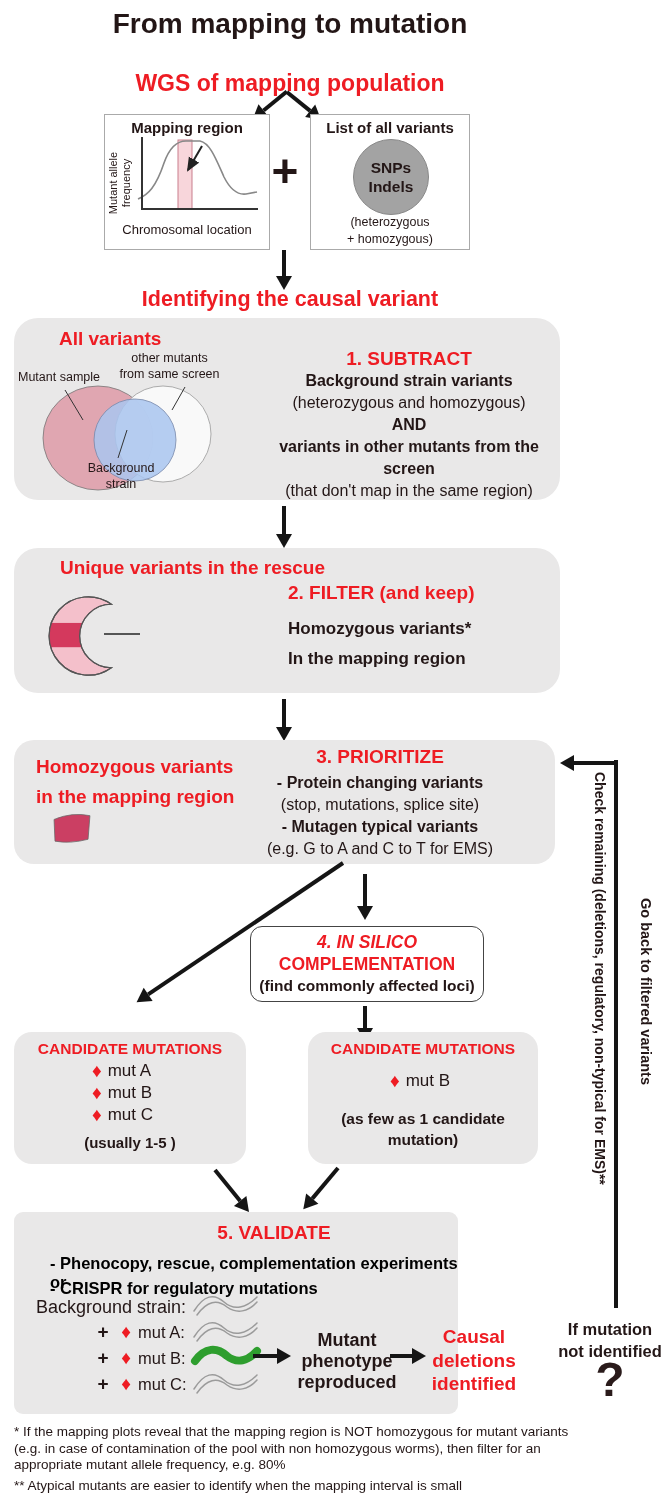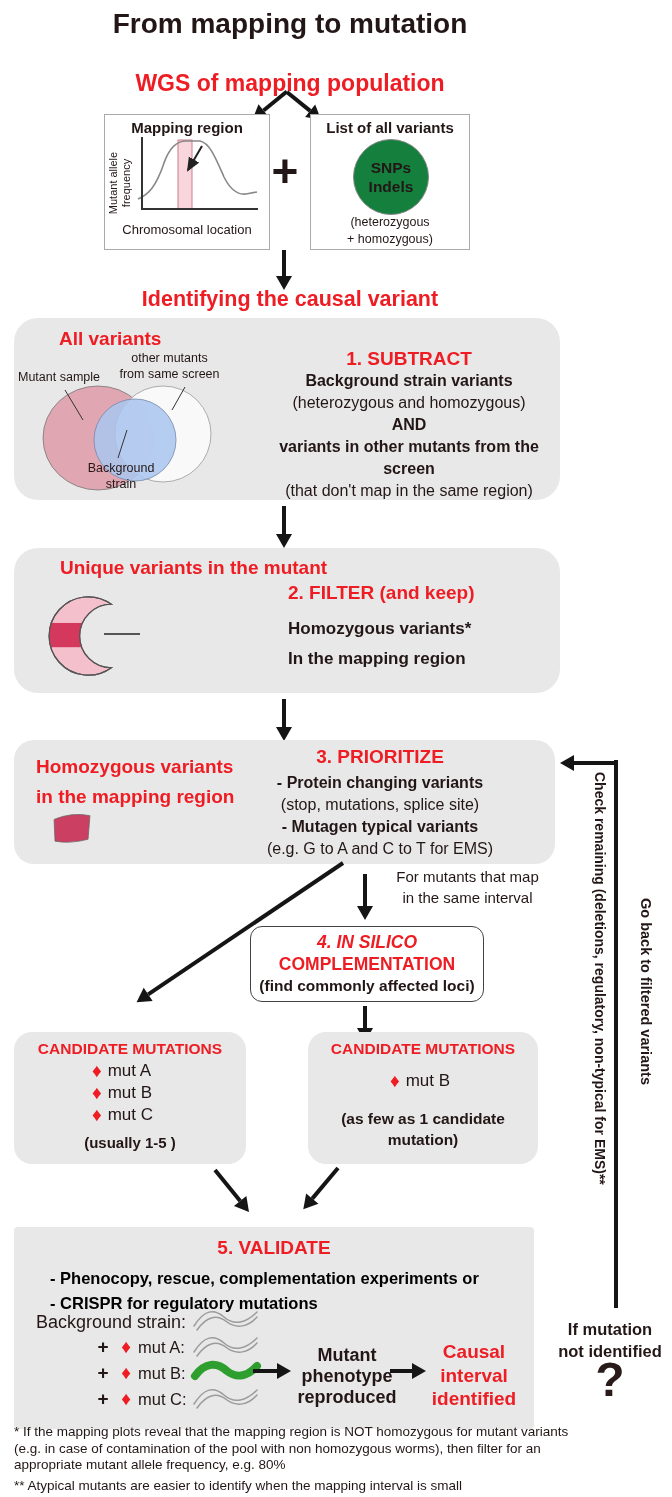--- a/index.html
+++ b/index.html
@@ -48,21 +48,21 @@
       <path d="M6,2 L6,74 L122,74" fill="none" stroke="#333" stroke-width="2"></path>
       <line x1="66" y1="11" x2="52" y2="35" stroke="#222" stroke-width="2" marker-end="url(#ah)"></line>
     </svg>
     <div class="t ctr" style="left:0;top:107px;width:164px;font-size:13px;">Chromosomal location</div>
   </div>
 
   <div class="t ctr b" style="left:258px;top:144px;width:54px;font-size:46px;">+</div>
 
   <div class="whitebox" style="left:310px;top:114px;width:158px;height:134px;">
     <div class="t ctr b" style="left:0;top:4px;width:158px;font-size:15px;">List of all variants</div>
-    <div class="t ctr" style="left:42px;top:24px;width:74px;height:74px;border-radius:50%;background:#15803d;border:1px solid #888;font-size:15.5px;font-weight:bold;line-height:19px;padding-top:0;display:flex;flex-direction:column;justify-content:center;">
+    <div class="t ctr" style="left:42px;top:24px;width:74px;height:74px;border-radius:50%;background:#a3a3a3;border:1px solid #888;font-size:15.5px;font-weight:bold;line-height:19px;padding-top:0;display:flex;flex-direction:column;justify-content:center;">
       <div>SNPs</div>
       <div>Indels</div>
     </div>
     <div class="t ctr" style="left:0;top:100px;width:158px;font-size:12.5px;">(heterozygous</div>
     <div class="t ctr" style="left:0;top:117px;width:158px;font-size:12.5px;">+ homozygous)</div>
   </div>
 
   <div class="arrow" style="left:284px;top:248px;width:26px;transform:rotate(90deg);"></div>
 
   <div class="t ctr b red" style="left:0;top:287px;width:580px;font-size:21.5px;">Identifying the causal variant</div>
@@ -92,21 +92,21 @@
       <div style="font-size:16px;line-height:22px;">(heterozygous and homozygous)</div>
       <div class="b" style="font-size:16px;line-height:22px;">AND</div>
       <div class="b" style="font-size:16px;line-height:22px;">variants in other mutants from the screen</div>
       <div style="font-size:16px;line-height:22px;">(that don't map in the same region)</div>
     </div>
   </div>
 
   <div class="arrow" style="left:284px;top:504px;width:28px;transform:rotate(90deg);"></div>
 
   <div class="graybox" style="left:14px;top:548px;width:546px;height:145px;">
-    <div class="t b red" style="left:46px;top:9px;font-size:19px;">Unique variants in the mutant</div>
+    <div class="t b red" style="left:46px;top:9px;font-size:19px;">Unique variants in the rescue</div>
     <svg class="t" style="left:32px;top:42px;" width="84" height="92" viewBox="0 0 90 90">
       <defs>
         <clipPath id="cres">
             <path d="M70,11 A42,42 0 1 0 70,79 A34,34 0 0 1 70,11 Z"></path>
           </clipPath>
       </defs>
       <path d="M70,11 A42,42 0 1 0 70,79 A34,34 0 0 1 70,11 Z" fill="#f4c0cb" stroke="#555" stroke-width="1.3"></path>
       <rect x="0" y="31" width="72" height="26" fill="#d4395d" clip-path="url(#cres)"></rect>
       <path d="M70,11 A42,42 0 1 0 70,79 A34,34 0 0 1 70,11 Z" fill="none" stroke="#555" stroke-width="1.3"></path>
     </svg>
@@ -135,24 +135,20 @@
       <div class="b" style="font-size:16px;line-height:22px;">- Mutagen typical variants</div>
       <div style="font-size:16px;line-height:22px;">(e.g. G to A and C to T for EMS)</div>
     </div>
   </div>
 
   <div class="vline" style="left:614px;top:760px;width:4px;height:548px;"></div>
   <div class="arrow" style="left:616px;top:761px;width:42px;transform:rotate(180deg);"></div>
   <div class="vtext" style="left:586px;top:772px;height:540px;width:22px;font-size:14px;">Check remaining (deletions, regulatory, non-typical for EMS)**</div>
   <div class="vtext" style="left:632px;top:898px;height:260px;width:22px;font-size:14.5px;">Go back to filtered variants</div>
 
-  <div class="t ctr" style="left:380px;top:866px;width:175px;font-size:15px;line-height:21px;">
-    <div>For mutants that map</div>
-    <div>in the same interval</div>
-  </div>
   <div class="arrow" style="left:365px;top:872px;width:32px;transform:rotate(90deg);"></div>
   <div class="arrow" style="left:343px;top:861px;width:235px;transform:rotate(146deg);"></div>
 
   <div class="t ctr" style="left:250px;top:926px;width:232px;height:74px;background:#fff;border:1.6px solid #444;border-radius:12px;">
     <div class="b red" style="font-size:17.5px;line-height:22px;margin-top:4px;font-style:italic;">4. IN SILICO</div>
     <div class="b red" style="font-size:17.5px;line-height:22px;">COMPLEMENTATION</div>
     <div class="b" style="font-size:15.5px;line-height:22px;">(find commonly affected loci)</div>
   </div>
 
   <div class="arrow" style="left:365px;top:1004px;width:22px;transform:rotate(90deg);"></div>
@@ -180,21 +176,21 @@
       <span class="red" style="font-size:19px;margin-right:6px;">♦</span>
       <span style="font-size:17px;">mut B</span>
     </div>
     <div class="t ctr b" style="left:0;top:78px;width:230px;font-size:15.5px;">(as few as 1 candidate</div>
     <div class="t ctr b" style="left:0;top:99px;width:230px;font-size:15.5px;">mutation)</div>
   </div>
 
   <div class="arrow" style="left:215px;top:1168px;width:40px;transform:rotate(51deg);"></div>
   <div class="arrow" style="left:338px;top:1166px;width:40px;transform:rotate(130deg);"></div>
 
-  <div class="graybox" style="left:14px;top:1212px;width:520px;height:202px;border-radius:4px;margin-top:15px;">
+  <div class="graybox" style="left:14px;top:1212px;width:444px;height:202px;border-radius:9px;">
     <div class="t ctr b red" style="left:0;top:10px;width:520px;font-size:19px;">5. VALIDATE</div>
     <div class="t b blue" style="left:36px;top:42px;font-size:16.5px;">- Phenocopy, rescue, complementation experiments or</div>
     <div class="t b blue" style="left:36px;top:67px;font-size:16.5px;">- CRISPR for regulatory mutations</div>
 
     <div class="t" style="left:22px;top:85px;font-size:18px;">Background strain:</div>
     <div class="t row" style="left:78px;top:108px;height:24px;">
       <span class="b" style="font-size:19px;width:22px;text-align:center;">+</span>
       <span class="red" style="font-size:19px;width:24px;text-align:center;">♦</span>
       <span style="font-size:16.5px;">mut A:</span>
     </div>
@@ -227,21 +223,21 @@
 
     <div class="arrow" style="left:239px;top:142px;width:24px;"></div>
     <div class="t ctr b" style="left:278px;top:118px;width:110px;font-size:18px;line-height:21px;">
       <div>Mutant</div>
       <div>phenotype</div>
       <div>reproduced</div>
     </div>
     <div class="arrow" style="left:376px;top:142px;width:22px;"></div>
     <div class="t ctr b red" style="left:404px;top:113px;width:112px;font-size:19px;line-height:23.5px;">
       <div>Causal</div>
-      <div>interval</div>
+      <div>deletions</div>
       <div>identified</div>
     </div>
   </div>
 
   <div class="t ctr b" style="left:548px;top:1318px;width:124px;font-size:16.5px;line-height:22px;">
     <div>If mutation</div>
     <div>not identified</div>
   </div>
   <div class="t ctr b" style="left:548px;top:1352px;width:124px;font-size:48px;color:#2a1b1b;">?</div>
 

